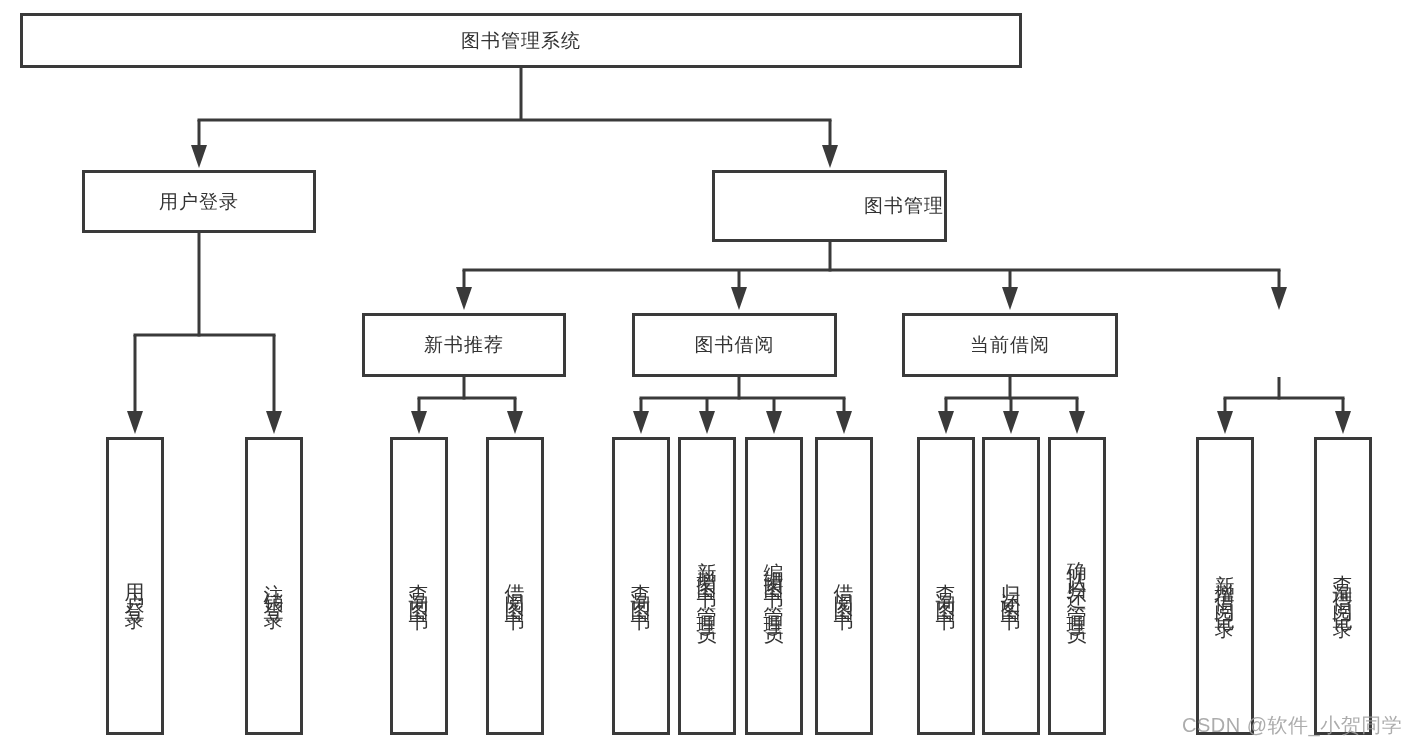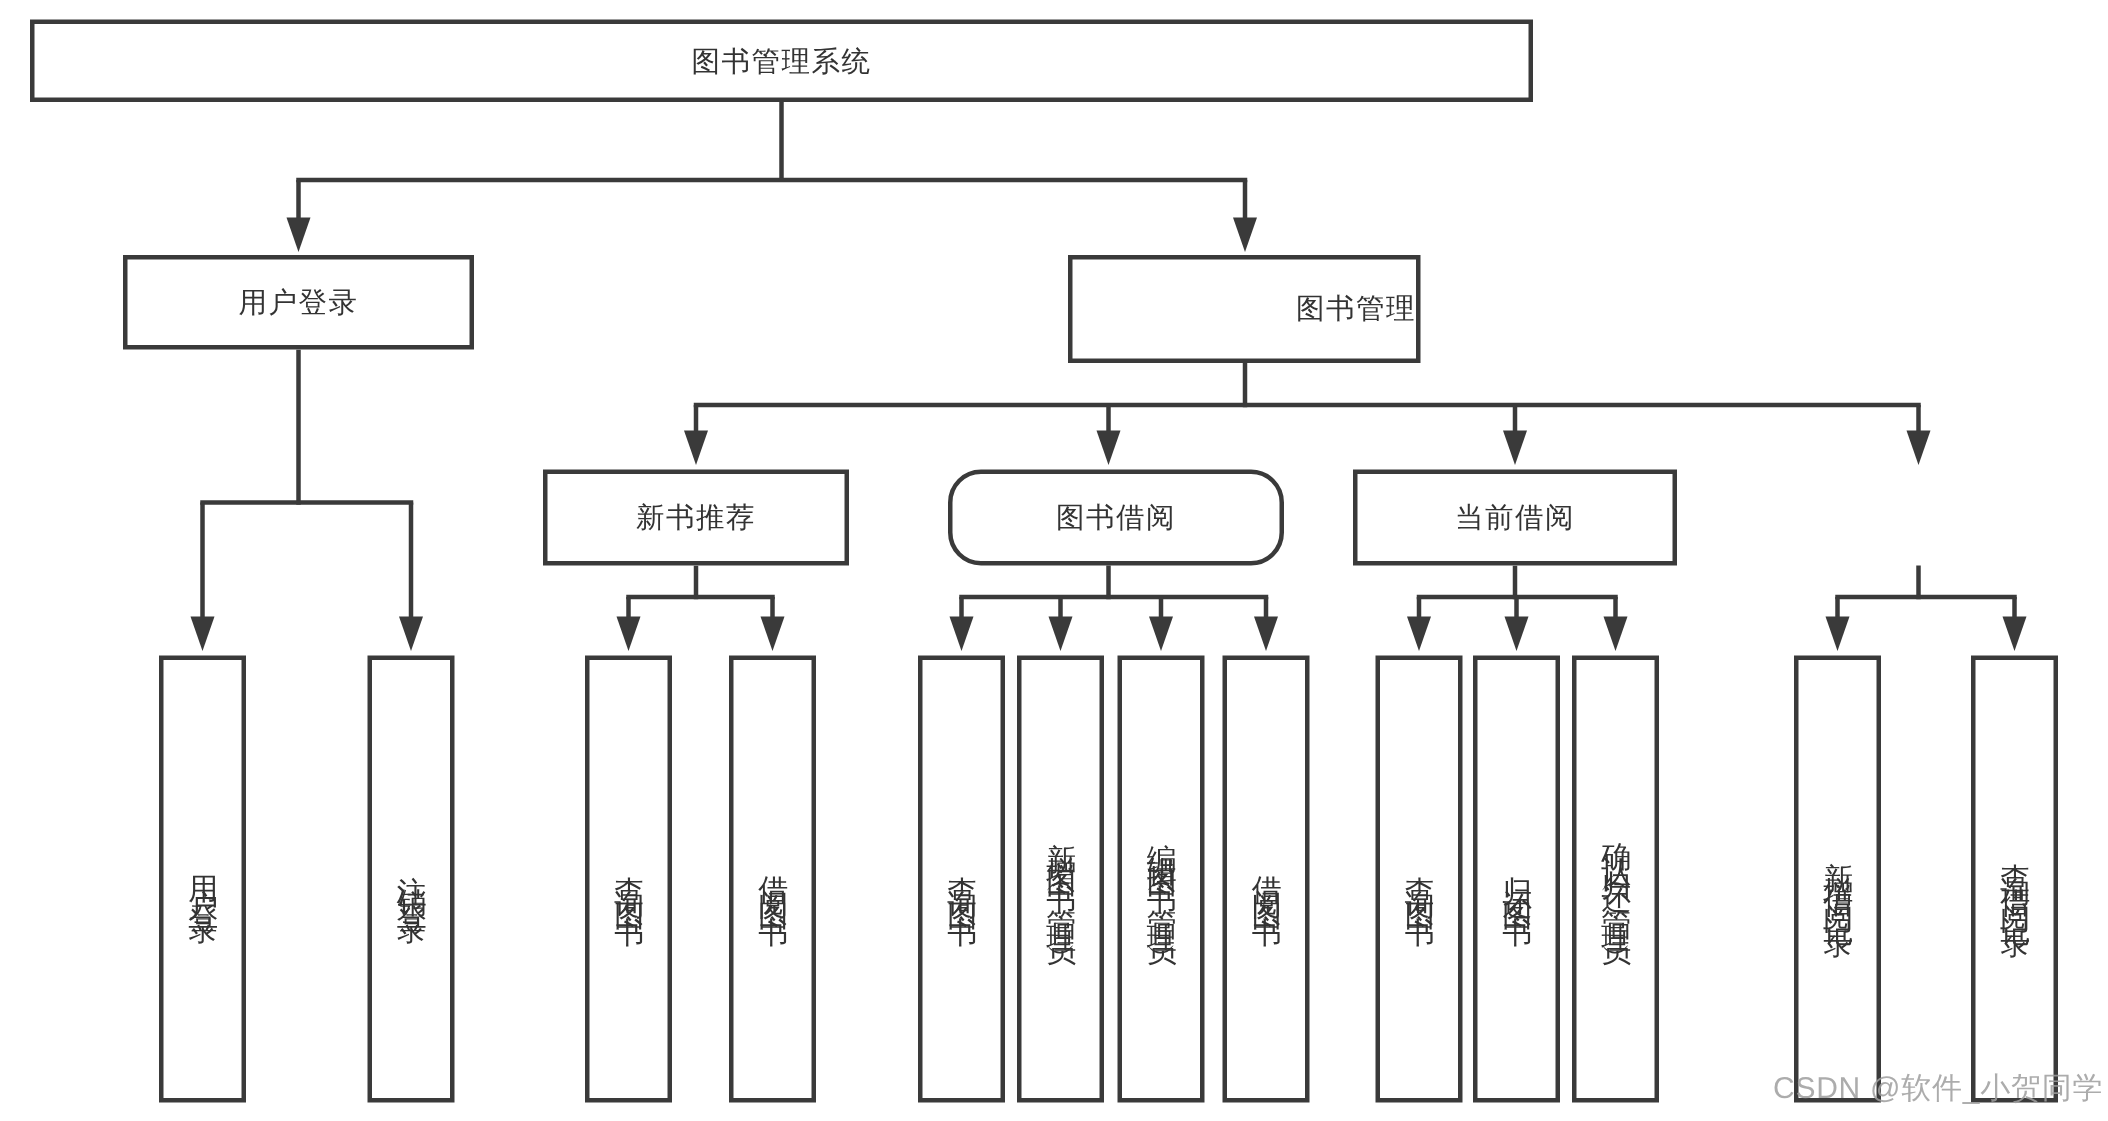--- a/index.html
+++ b/index.html
@@ -16,21 +16,21 @@
   .hnode{font-size:19px;letter-spacing:1px;}
   .vnode{width:58px;height:298px;top:437px;font-size:20px;}
   .vnode .vtext{
     writing-mode:vertical-rl;text-orientation:mixed;
     letter-spacing:9px;line-height:1;white-space:nowrap;
   }
   .root{left:20px;top:13px;width:1002px;height:55px;}
   .l2a{left:82px;top:170px;width:234px;height:63px;}
   .l2b{left:712px;top:170px;width:235px;height:72px;justify-content:flex-end;}
   .l3a{left:362px;top:313px;width:204px;height:64px;}
-  .l3b{left:632px;top:313px;width:224px;height:64px;border-radius:22px;}
+  .l3b{left:632px;top:313px;width:205px;height:64px;}
   .l3c{left:902px;top:313px;width:216px;height:64px;align-items:center;}
   .l3d{left:1173px;top:313px;width:212px;height:64px;}
   .leaf1{left:106px;}  .leaf2{left:245px;}
   .leaf3{left:390px;}  .leaf4{left:486px;}
   .leaf5{left:612px;}  .leaf6{left:678px;}
   .leaf7{left:745px;}  .leaf8{left:815px;}
   .leaf9{left:917px;}  .leaf10{left:982px;}
   .leaf11{left:1048px;} .leaf12{left:1196px;} .leaf13{left:1314px;}
   .watermark{
     position:absolute;left:1182px;top:712px;width:215px;

